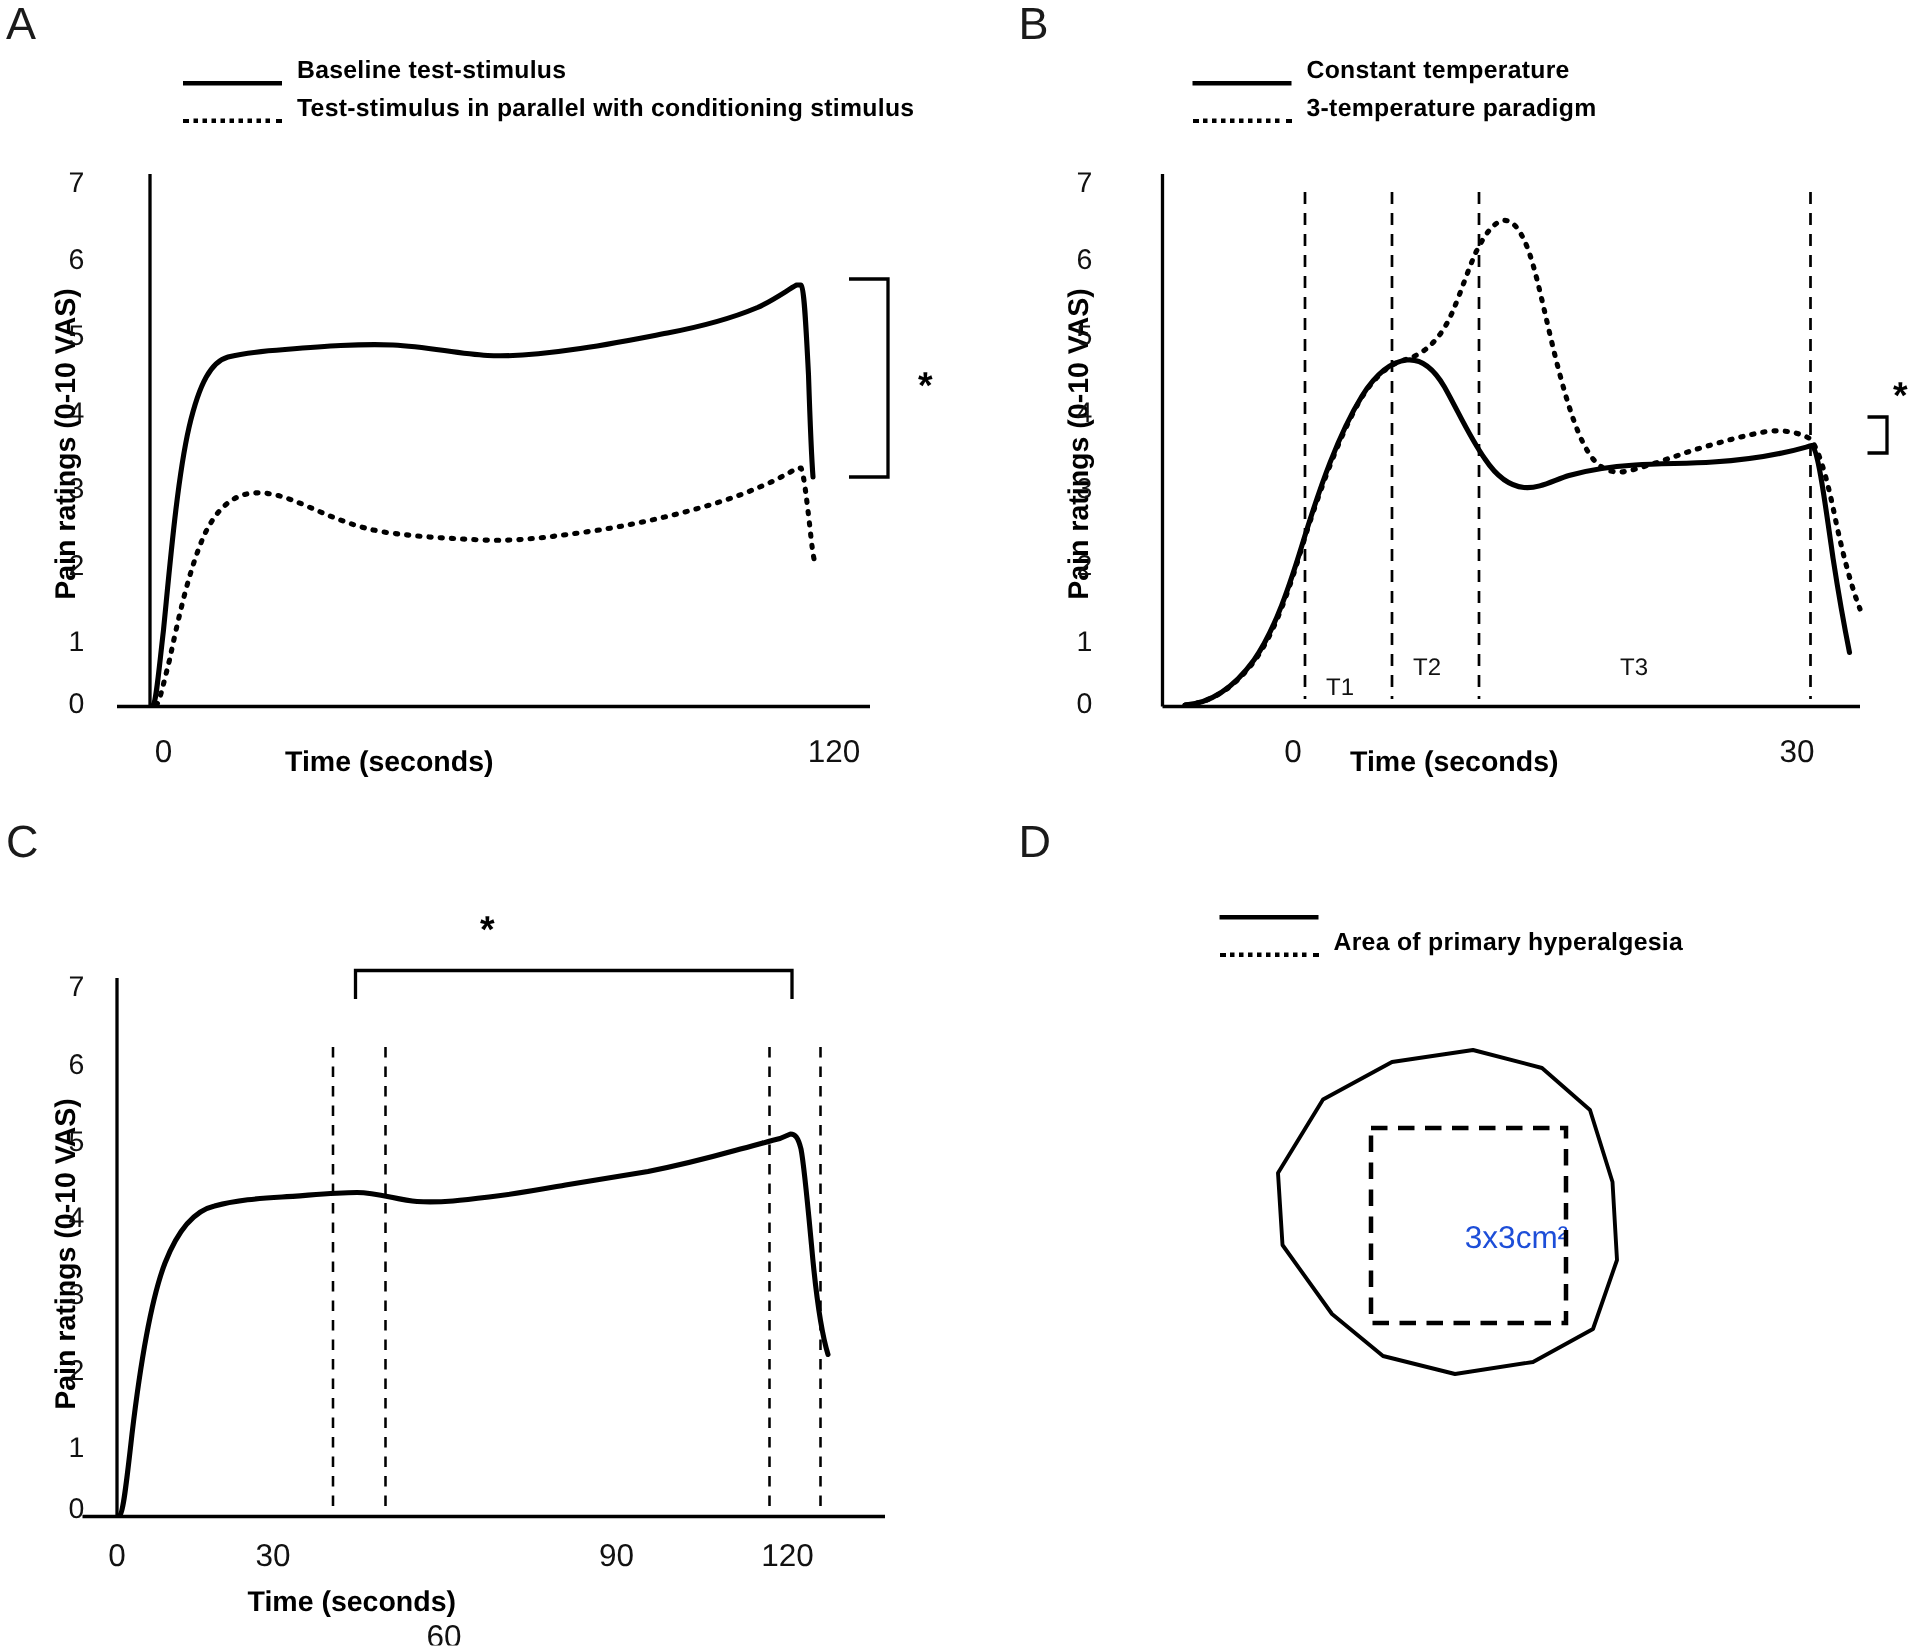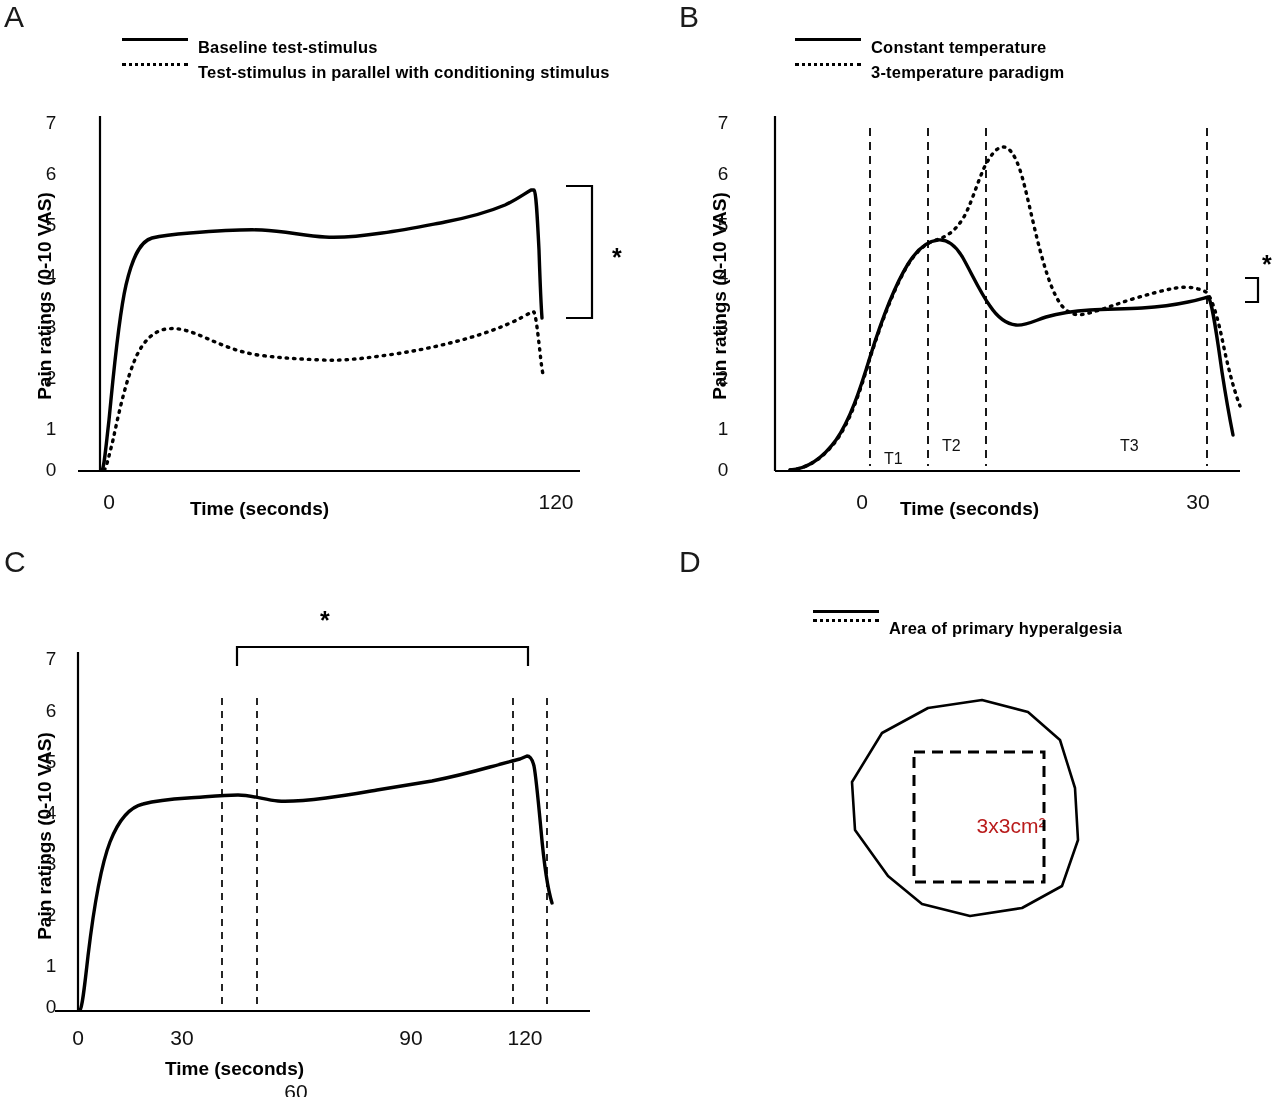--- a/index.html
+++ b/index.html
@@ -24,21 +24,21 @@
     font-weight: 400;
     color: #1a1a1a;
     font-family: "Liberation Sans", sans-serif;
   }
   
   .legend {
     position: absolute;
   }
   .legend-row {
     display: flex;
-    align-items: flex-start;
+    align-items: flex-end;
     margin-bottom: 6px;
     white-space: nowrap;
   }
   .legend-key {
     width: 66px;
     height: 0;
     margin-right: 10px;
     flex: none;
   }
   .legend-key.solid {
@@ -83,21 +83,21 @@
     line-height: 1;
   }
   .phase-label {
     position: absolute;
     font-size: 16px;
     color: #111;
   }
   .area-label {
     position: absolute;
     font-size: 21px;
-    color: #b91c1c;
+    color: #1d4ed8;
   }
   svg { display: block; }
 </style>
 </head>
 <body>
 
 <div class="panel">
   <div class="panel-letter" style="left:4px; top:0px;">A</div>
 
   <div class="legend" style="left:122px; top:38px;">
@@ -172,21 +172,21 @@
   <div class="tick-label" style="left:712px; top:418px; width:22px;">1</div>
   <div class="tick-label" style="left:712px; top:459px; width:22px;">0</div>
 
   <div class="tick-label big" style="left:847px; top:490px; width:30px;">0</div>
   <div class="tick-label big" style="left:1180px; top:490px; width:36px;">30</div>
 
   <div class="xlabel" style="left:900px; top:498px; width:250px;">Time (seconds)</div>
 
   <div class="phase-label" style="left:884px; top:450px;">T1</div>
   <div class="phase-label" style="left:942px; top:437px;">T2</div>
-  <div class="phase-label" style="left:1080px; top:437px;margin-left:40px;">T3</div>
+  <div class="phase-label" style="left:1080px; top:437px;">T3</div>
 
   <div class="star" style="left:1262px; top:252px;">*</div>
 
   <svg width="600" height="520" style="position:absolute; left:680px; top:0;">
 
     <line x1="95" y1="116" x2="95" y2="471" stroke="#000" stroke-width="2.2"></line>
     <line x1="95" y1="471" x2="560" y2="471" stroke="#000" stroke-width="2.2"></line>
 
     <line x1="190" y1="128" x2="190" y2="466" stroke="#000" stroke-width="1.8" stroke-dasharray="8 6"></line>
     <line x1="248" y1="128" x2="248" y2="466" stroke="#000" stroke-width="1.8" stroke-dasharray="8 6"></line>

